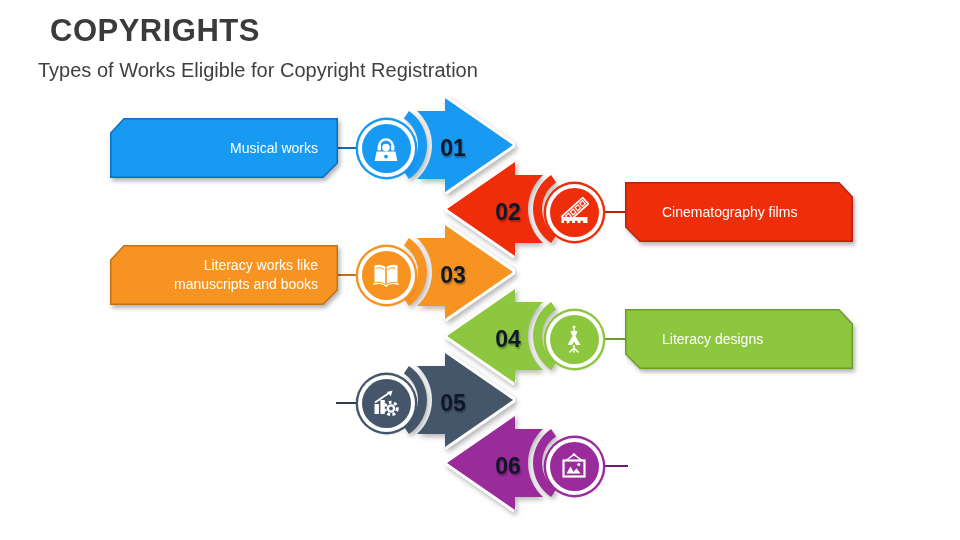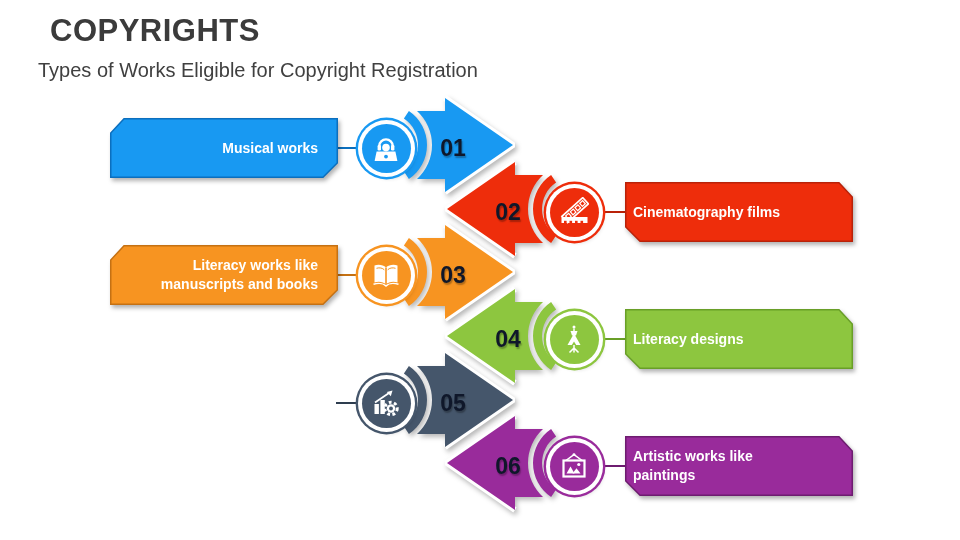--- a/index.html
+++ b/index.html
@@ -18,25 +18,25 @@
   }
   .row{position:absolute; left:0; width:960px; height:106px;}
   .banner-wrap{position:absolute; top:23px; width:228px; height:60px;}
   .row.left  .banner-wrap{left:110px;}
   .row.right .banner-wrap{left:625px;}
   .banner-svg{position:absolute; left:0; top:0;
     filter:drop-shadow(2px 3px 2px rgba(0,0,0,0.30));}
   .banner-text{
     position:absolute; left:0; top:0; width:228px; height:60px;
     display:flex; align-items:center; box-sizing:border-box;
-    color:#ffffff; font-size:14px; font-weight:700; line-height:19px;
+    color:#ffffff; font-size:14px; font-weight:400; line-height:19px;
     white-space:pre-line;
   }
   .row.left  .banner-text{justify-content:flex-end; text-align:right; padding-right:20px;}
-  .row.right .banner-text{justify-content:flex-start; text-align:left; padding-left:8px;}
+  .row.right .banner-text{justify-content:flex-start; text-align:left; padding-left:8px;margin-left:29px;}
   .connector{position:absolute; top:51.5px; height:2.5px; background:var(--cd);}
   .row.left  .connector{left:336px; width:26px;}
   .row.right .connector{left:600px; width:28px;}
   .arrow-wrap{position:absolute; top:0; filter:drop-shadow(2px 3px 2.5px rgba(0,0,0,0.28));}
   .row.left  .arrow-wrap{left:338px;}
   .row.right .arrow-wrap{left:445px;}
   .num{
     position:absolute; top:38px; width:70px; height:30px; line-height:30px;
     text-align:center; color:#0f172a; font-size:23px; font-weight:700;
     text-shadow:1px 1.5px 1.5px rgba(0,0,0,0.30);
@@ -201,27 +201,20 @@
         <path d="M21.5,2.5 L15.8,4.0 L19.8,8.2 Z" fill="#fff"></path>
         <circle cx="20" cy="20.5" r="6.2" fill="none" stroke="#fff" stroke-width="3" stroke-dasharray="2.8 2.45"></circle>
         <circle cx="20" cy="20.5" r="4.2" fill="#fff"></circle>
         <circle cx="20" cy="20.5" r="1.9" fill="var(--c)"></circle>
       </svg>
     </div>
   </div>
 
   <div class="row right" style="top: 413px; --c: #992B9B; --cd: #6E1C70;">
     <div class="connector"></div>
-    <div class="banner-wrap">
-      <svg class="banner-svg" width="228" height="60" viewBox="0 0 228 60">
-        <polygon points="0.75,0.75 214,0.75 227.25,15 227.25,59.25 15,59.25 0.75,45" fill="var(--c)" stroke="var(--cd)" stroke-width="1.5"></polygon>
-      </svg>
-      <div class="banner-text">Artistic works like
-paintings</div>
-    </div>
     <div class="arrow-wrap">
       <svg width="177" height="100" viewBox="-2 -3 177 100">
         <g transform="translate(173,0) scale(-1,1)">
           <path d="M105,0 L173,47 L105,94" fill="none" stroke="#ffffff" stroke-width="6" stroke-linejoin="miter"></path>
           <path d="M77,13 H105 V0 L173,47 L105,94 V81 H77 A46,46 0 0 0 77,13 Z" fill="var(--c)"></path>
           <path d="M68.9,13 A41,41 0 0 1 68.9,81 L63.9,73.5 A32,32 0 0 0 63.9,20.5 Z" fill="var(--c)"></path>
         </g>
       </svg>
     </div>
     <div class="num">06</div>

